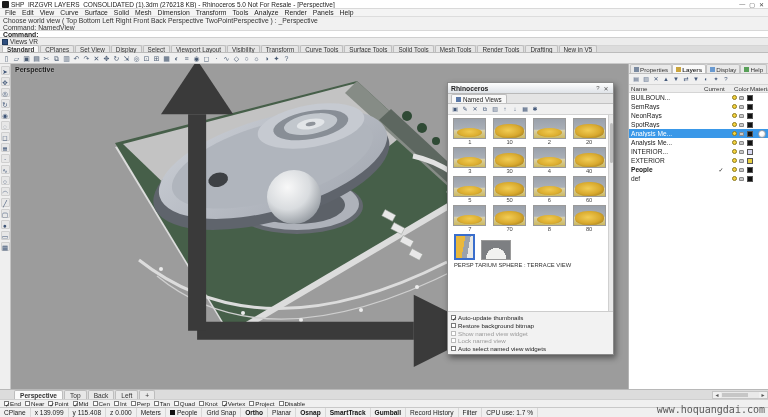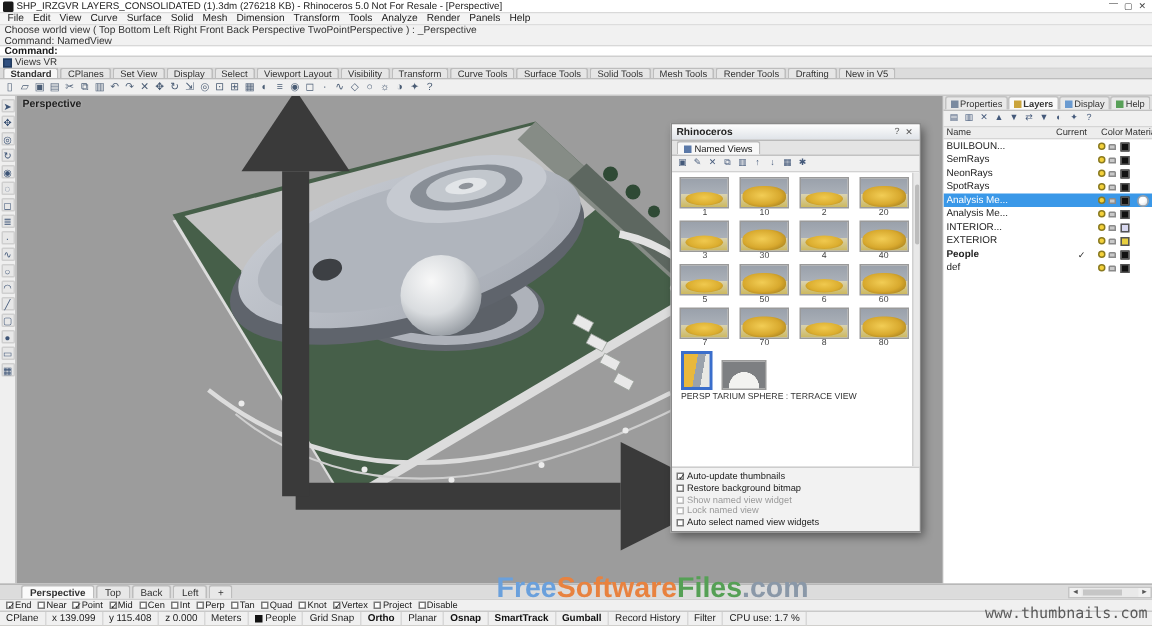--- a/index.html
+++ b/index.html
@@ -688,15 +688,14 @@
         <span class="seg toggle">Planar</span>
         <span class="seg toggle on">Osnap</span>
         <span class="seg toggle on">SmartTrack</span>
         <span class="seg toggle on">Gumball</span>
         <span class="seg toggle">Record History</span>
         <span class="seg toggle">Filter</span>
       </span>
     <span class="seg">CPU use: 1.7 %</span>
   </div>
 
-  <div class="wm1" id="wm1"><span style="color: rgb(106, 160, 220);">Free</span><span style="color: rgb(232, 130, 63);">Software</span><span style="color: rgb(85, 160, 85);">Files</span><span style="color: rgb(138, 152, 168);">.com</span></div>
-  <div class="wm2">www.thumbnails.com</div>
+  <div class="wm2">www.hoquangdai.com</div>
 </div>
 
 </body></html>

